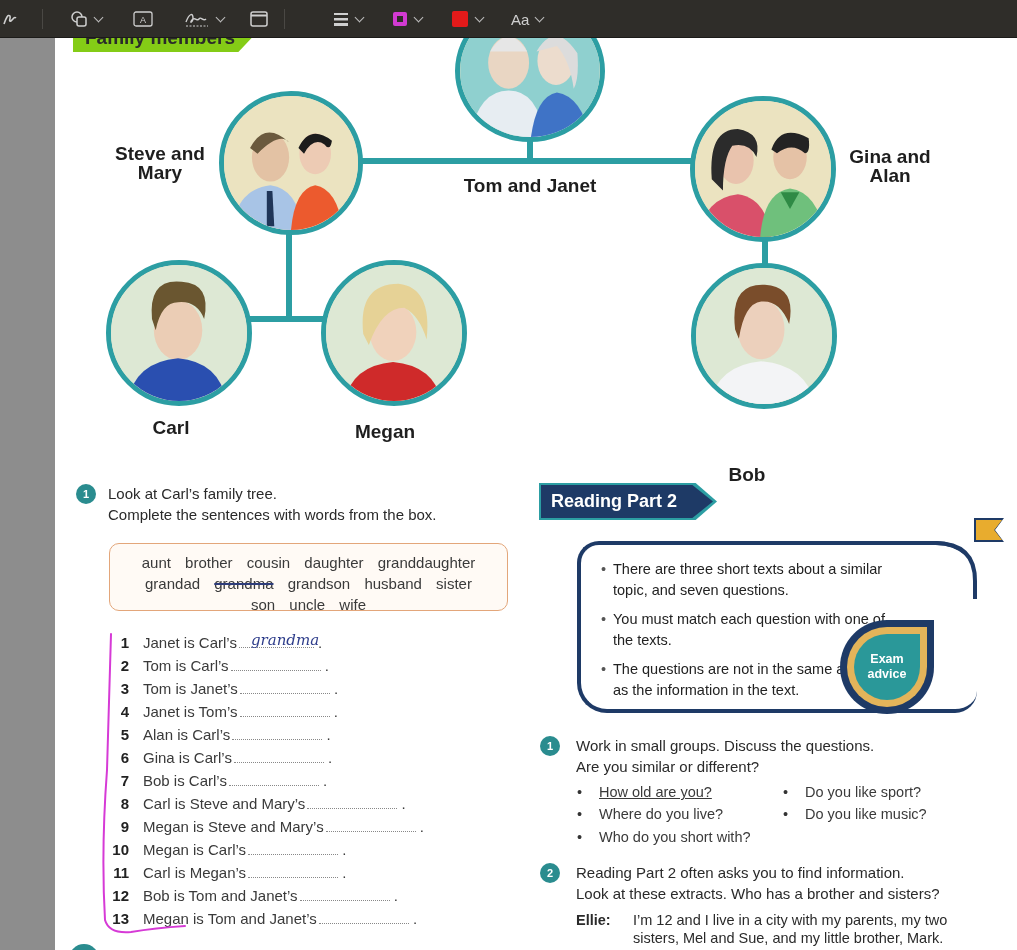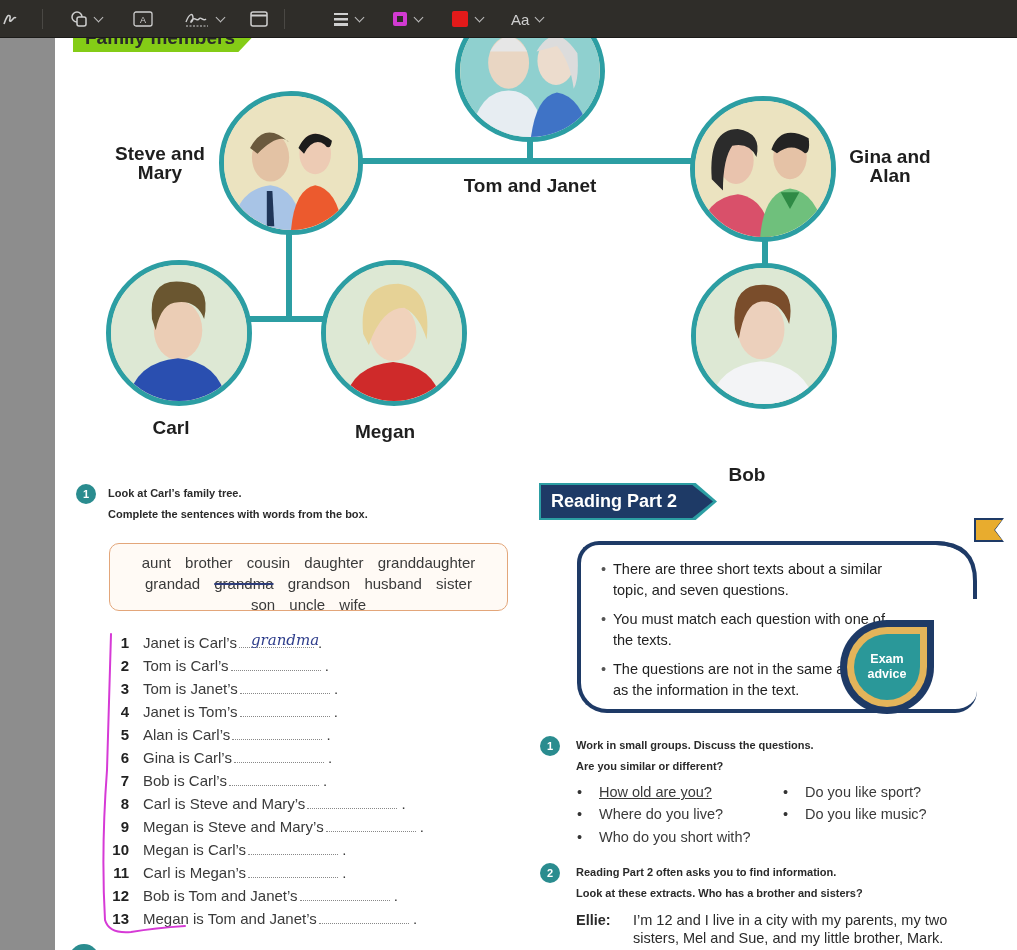--- a/index.html
+++ b/index.html
@@ -39,21 +39,21 @@
   .circle svg { width: 100%; height: 100%; display: block; }
 
   .name { position: absolute; font-weight: bold; font-size: 19px; color: #1e1e1e; text-align: center; line-height: 19px; }
 
   
   .num-badge {
     position: absolute; width: 20px; height: 20px; border-radius: 50%;
     background: #2a8c8f; color: #fff; font-size: 11px; font-weight: bold;
     display: flex; align-items: center; justify-content: center;
   }
-  .instr { position: absolute; font-weight: bold; font-size: 11px; color: #2a2a2a; line-height: 21px; }
+  .instr { position: absolute; font-weight: normal; font-size: 15px; color: #2a2a2a; line-height: 21px; }
 
   .wordbox {
     position: absolute; left: 54px; top: 505px; width: 399px; height: 68px;
     border: 1.5px solid #e3a67a; border-radius: 10px; background: #fffaf5;
     text-align: center; font-size: 15px; color: #3a3a3a; line-height: 21px; padding-top: 8px;
   }
   .wordbox .w { display: inline-block; margin: 0 5px; }
   .wordbox .strike { text-decoration: line-through; text-decoration-color: #2d3c7a; text-decoration-thickness: 2px; }
 
   .sentences { position: absolute; left: 50px; top: 596px; width: 420px; }

